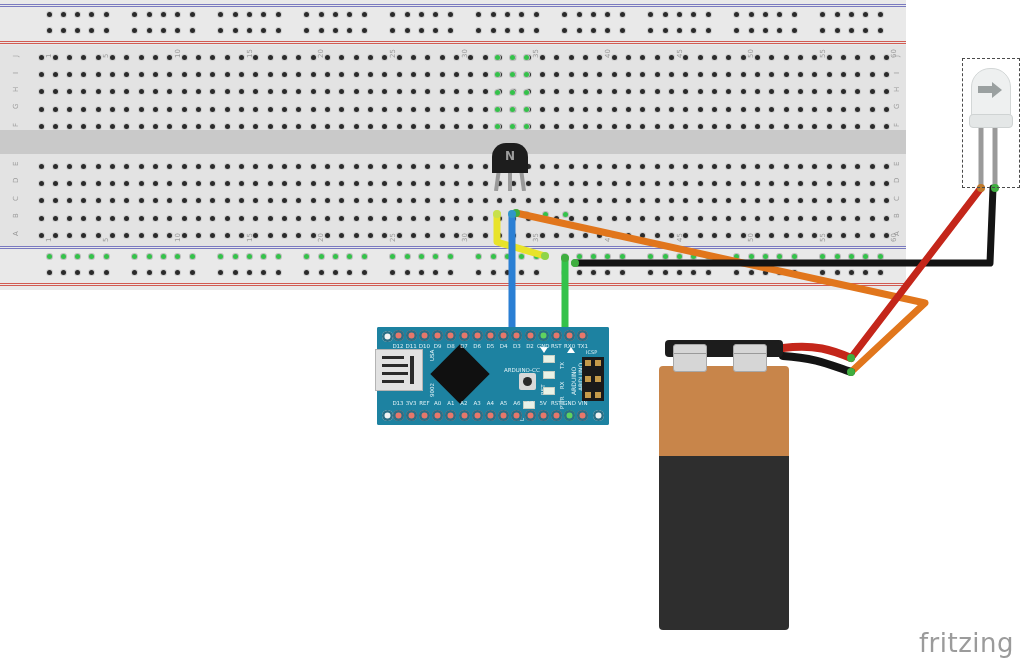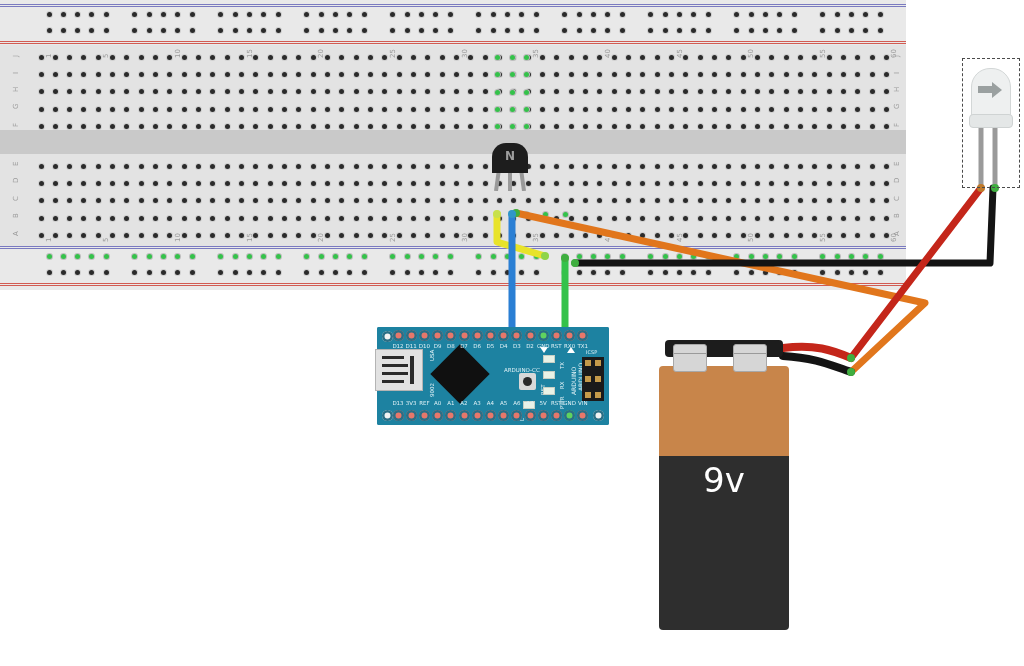--- a/index.html
+++ b/index.html
@@ -1151,25 +1151,25 @@
   <div id="battery" class="abs">
     <div class="bat-orange"></div>
     <div class="bat-dark"></div>
     <div class="bat-cap"></div>
     <div class="bat-term" style="left:18px;top:4px;">
         <b></b>
       </div>
     <div class="bat-term" style="left:78px;top:4px;">
         <b></b>
       </div>
-    <div class="bat-9v">9v</div>
   </div>
 
   <div id="led" class="abs">
     <div class="led-sel"></div>
     <div class="led-dome"></div>
     <div class="led-rim"></div>
     <svg class="led-arrow" viewBox="0 0 24 20">
       <polygon points="0,4 14,4 14,0 24,8 14,16 14,11 0,11" fill="#9aa0a0"></polygon>
     </svg>
   </div>
 
+  <div id="fritzing" class="abs">fritzing</div>
 </div>
 
 </body></html>

